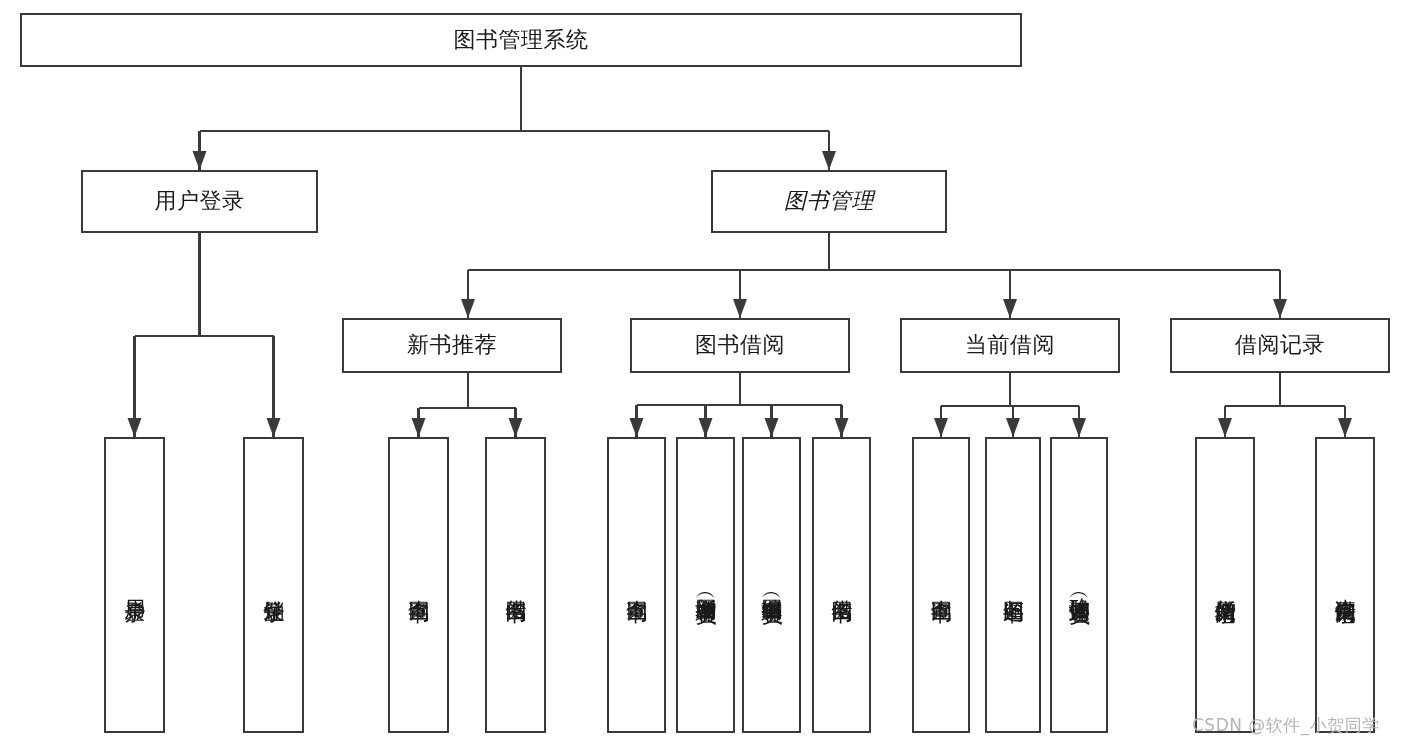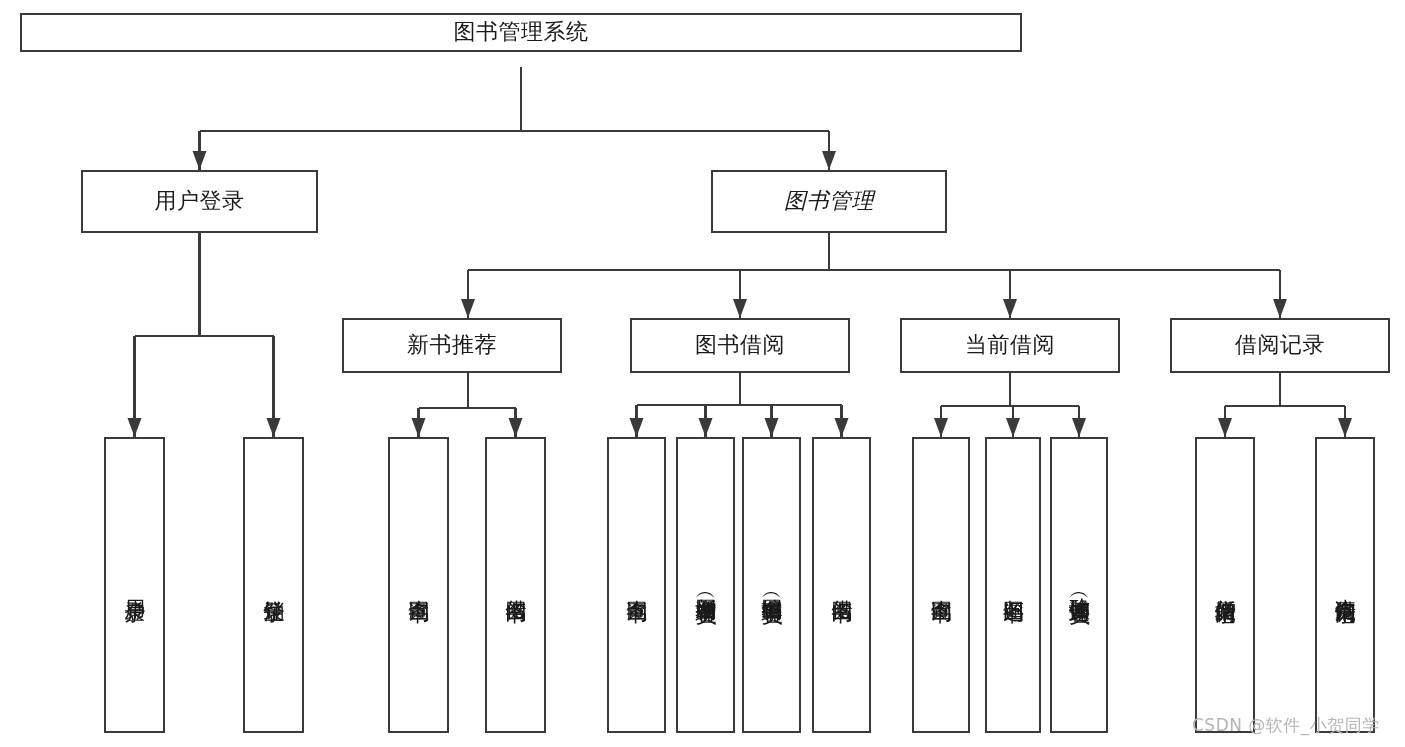--- a/index.html
+++ b/index.html
@@ -116,21 +116,21 @@
       <line x1="1079" y1="406" x2="1079" y2="437" stroke="#3a3a3a" stroke-width="2.6" shape-rendering="crispEdges"></line>
       <polygon points="1072,418 1086,418 1079,437" fill="#3a3a3a"></polygon>
       <line x1="1280" y1="373" x2="1280" y2="406" stroke="#3a3a3a" stroke-width="2.6" shape-rendering="crispEdges"></line>
       <line x1="1225" y1="406" x2="1345" y2="406" stroke="#3a3a3a" stroke-width="2.6" shape-rendering="crispEdges"></line>
       <line x1="1225" y1="406" x2="1225" y2="437" stroke="#3a3a3a" stroke-width="2.6" shape-rendering="crispEdges"></line>
       <polygon points="1218,418 1232,418 1225,437" fill="#3a3a3a"></polygon>
       <line x1="1345" y1="406" x2="1345" y2="437" stroke="#3a3a3a" stroke-width="2.6" shape-rendering="crispEdges"></line>
       <polygon points="1338,418 1352,418 1345,437" fill="#3a3a3a"></polygon>
     </svg>
   <div id="nodes">
-      <div class="node horizontal" style="left: 20px; top: 13px; width: 1002px; height: 39px; border-color: rgb(58, 58, 58); color: rgb(26, 26, 26);">
+      <div class="node horizontal" style="left: 20px; top: 13px; width: 1002px; height: 54px; border-color: rgb(58, 58, 58); color: rgb(26, 26, 26);">
         <span class="node-label">图书管理系统</span>
       </div>
       <div class="node horizontal" style="left: 81px; top: 170px; width: 237px; height: 63px; border-color: rgb(58, 58, 58); color: rgb(26, 26, 26);">
         <span class="node-label">用户登录</span>
       </div>
       <div class="node horizontal" style="left: 711px; top: 170px; width: 236px; height: 63px; border-color: rgb(58, 58, 58); color: rgb(26, 26, 26); font-style: italic;">
         <span class="node-label">图书管理</span>
       </div>
       <div class="node horizontal" style="left: 342px; top: 318px; width: 220px; height: 55px; border-color: rgb(58, 58, 58); color: rgb(26, 26, 26);">
         <span class="node-label">新书推荐</span>

